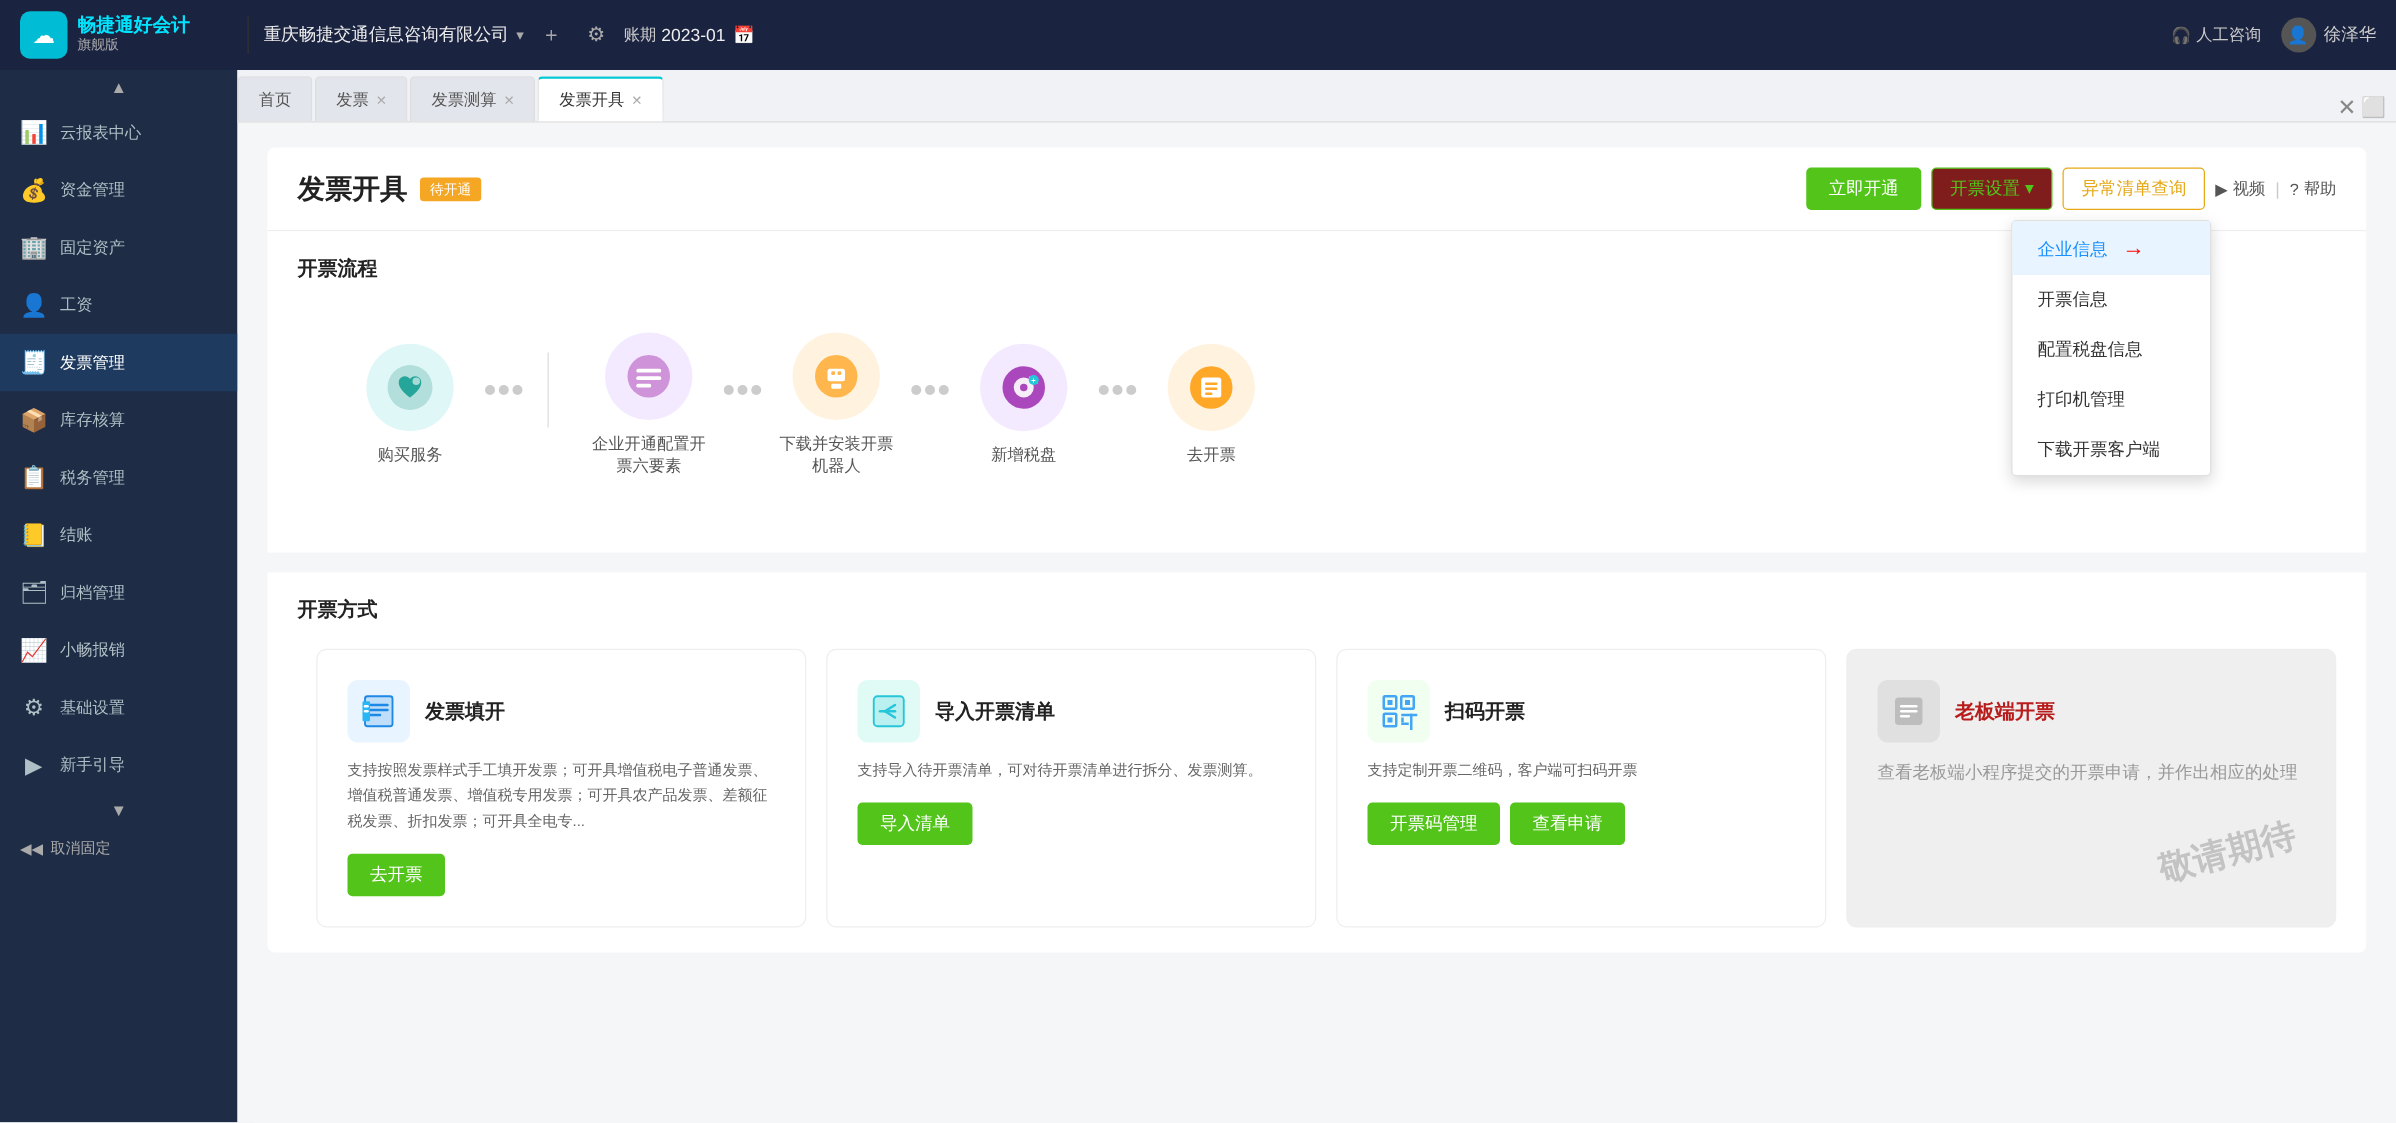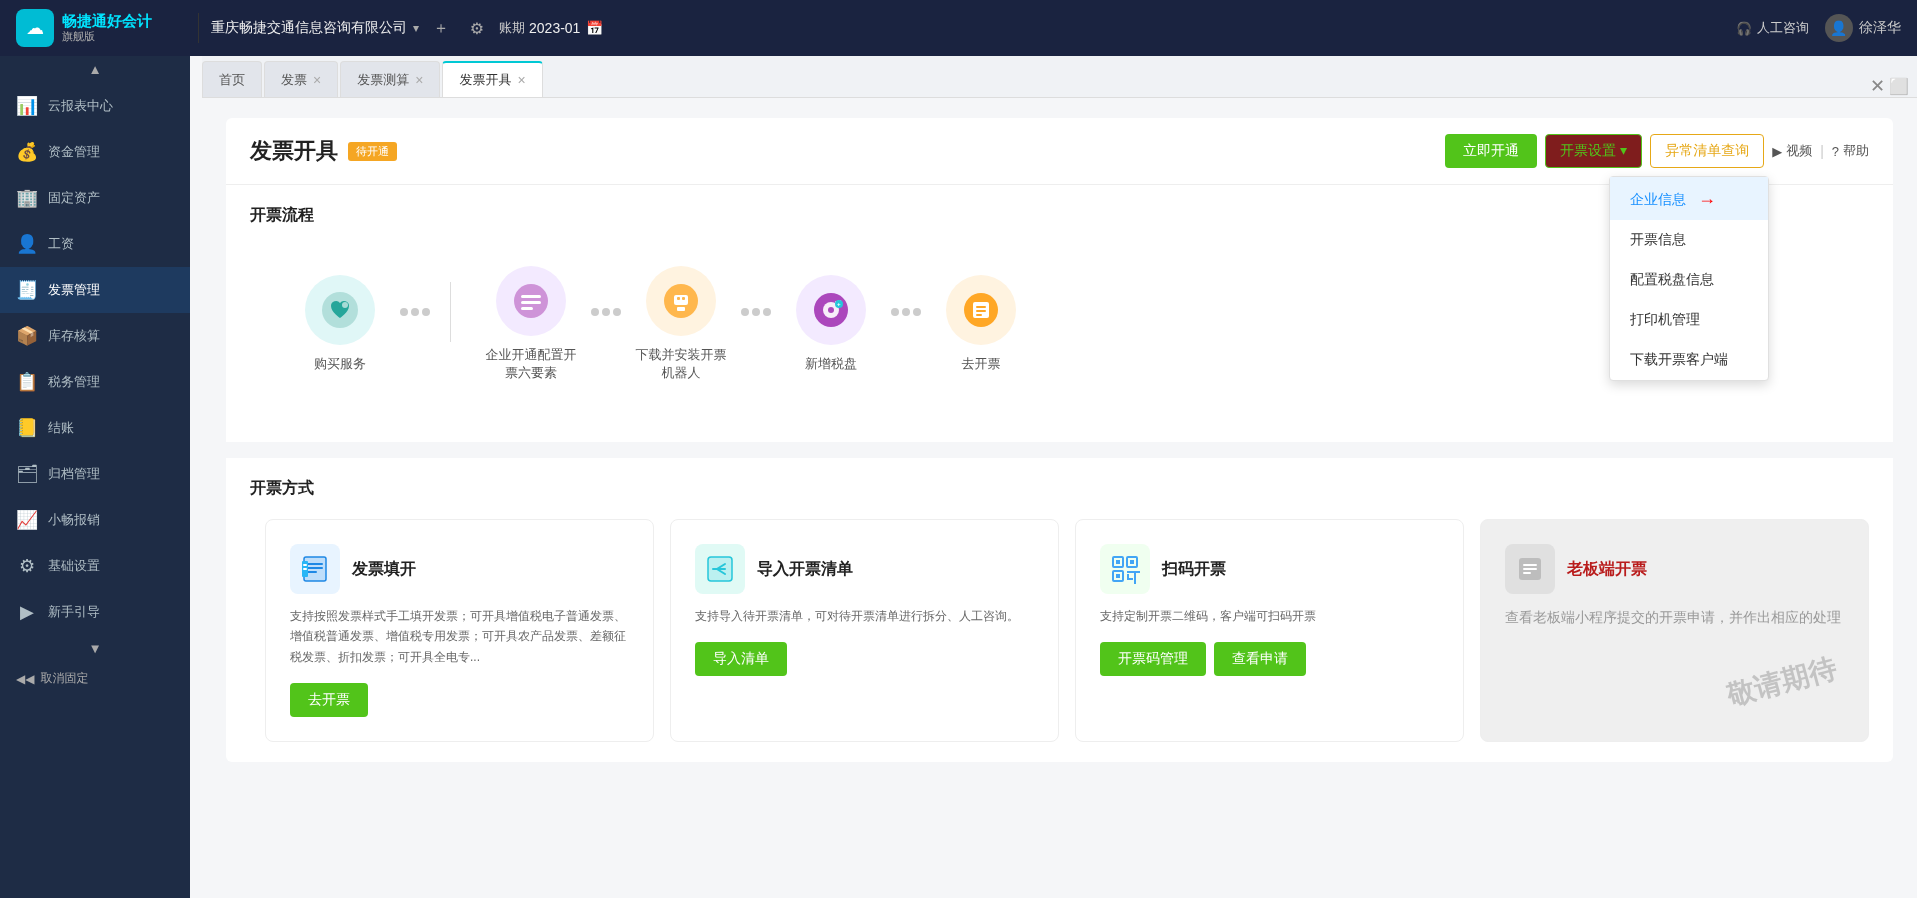--- a/index.html
+++ b/index.html
@@ -3,21 +3,21 @@
   <meta charset="utf-8">
   <style>
     * { box-sizing: border-box; margin: 0; padding: 0; }
     body { font-family: 'Microsoft YaHei', Arial, sans-serif; font-size: 14px; background: #f0f2f5; overflow: hidden; }
 
     
     .app-wrapper { display: flex; flex-direction: column; height: 898px; width: 1917px; }
     .top-bar { height: 56px; background: #1a2340; display: flex; align-items: center; padding: 0 16px; flex-shrink: 0; }
     .main-area { display: flex; flex: 1; overflow: hidden; }
     .sidebar { width: 190px; background: #1e2c45; display: flex; flex-direction: column; flex-shrink: 0; }
-    .content-area { flex: 1; display: flex; flex-direction: column; overflow: hidden; background: #f5f6f8; padding-left: 12px; }
+    .content-area { flex: 1; display: flex; flex-direction: column; overflow: hidden; background: #f5f6f8; }
 
     
     .logo-area { display: flex; align-items: center; gap: 8px; color: white; min-width: 170px; }
     .logo-icon { width: 38px; height: 38px; background: #00bcd4; border-radius: 8px; display: flex; align-items: center; justify-content: center; color: white; font-size: 18px; }
     .logo-text { display: flex; flex-direction: column; line-height: 1.2; }
     .logo-title { font-size: 15px; color: #00e5ff; font-weight: bold; }
     .logo-sub { font-size: 11px; color: #aaa; }
     .top-divider { width: 1px; height: 30px; background: #333; margin: 0 12px; }
     .company-selector { display: flex; align-items: center; gap: 6px; color: #ccc; cursor: pointer; }
     .company-name { font-size: 14px; color: #eee; }
@@ -384,21 +384,21 @@
                 <div style="width:50px;height:50px;background:#e0faf5;border-radius:8px;display:flex;align-items:center;justify-content:center;">
                   <svg width="30" height="30" viewBox="0 0 30 30">
                     <rect x="3" y="3" width="24" height="24" rx="3" fill="#26c6da" opacity="0.2"></rect>
                     <rect x="3" y="3" width="24" height="24" rx="3" fill="none" stroke="#26c6da" stroke-width="1.5"></rect>
                     <path d="M20 10 L12 15 L20 20" stroke="#26c6da" stroke-width="2" fill="none" stroke-linecap="round"></path>
                     <line x1="8" y1="15" x2="20" y2="15" stroke="#26c6da" stroke-width="2" stroke-linecap="round"></line>
                   </svg>
                 </div>
                 <span class="billing-card-title">导入开票清单</span>
               </div>
-              <div class="billing-card-desc">支持导入待开票清单，可对待开票清单进行拆分、人工咨询。</div>
+              <div class="billing-card-desc">支持导入待开票清单，可对待开票清单进行拆分、发票测算。</div>
               <div class="billing-card-btn">
                 <button class="btn-green">导入清单</button>
               </div>
             </div>
 
             <div class="billing-card">
               <div class="billing-card-header">
                 <div style="width:50px;height:50px;background:#f0fff0;border-radius:8px;display:flex;align-items:center;justify-content:center;">
                   <svg width="30" height="30" viewBox="0 0 30 30">
                     <rect x="3" y="3" width="10" height="10" rx="1" fill="none" stroke="#42a5f5" stroke-width="2"></rect>

